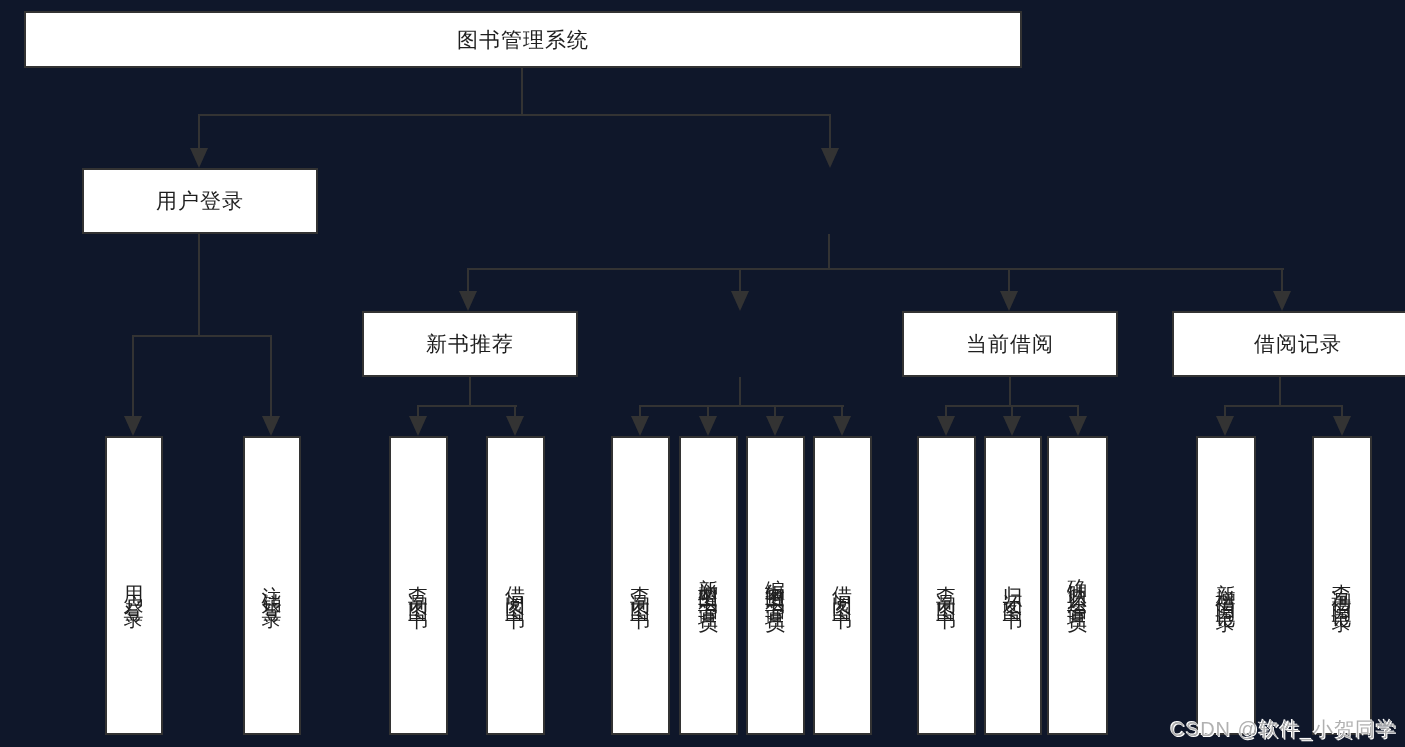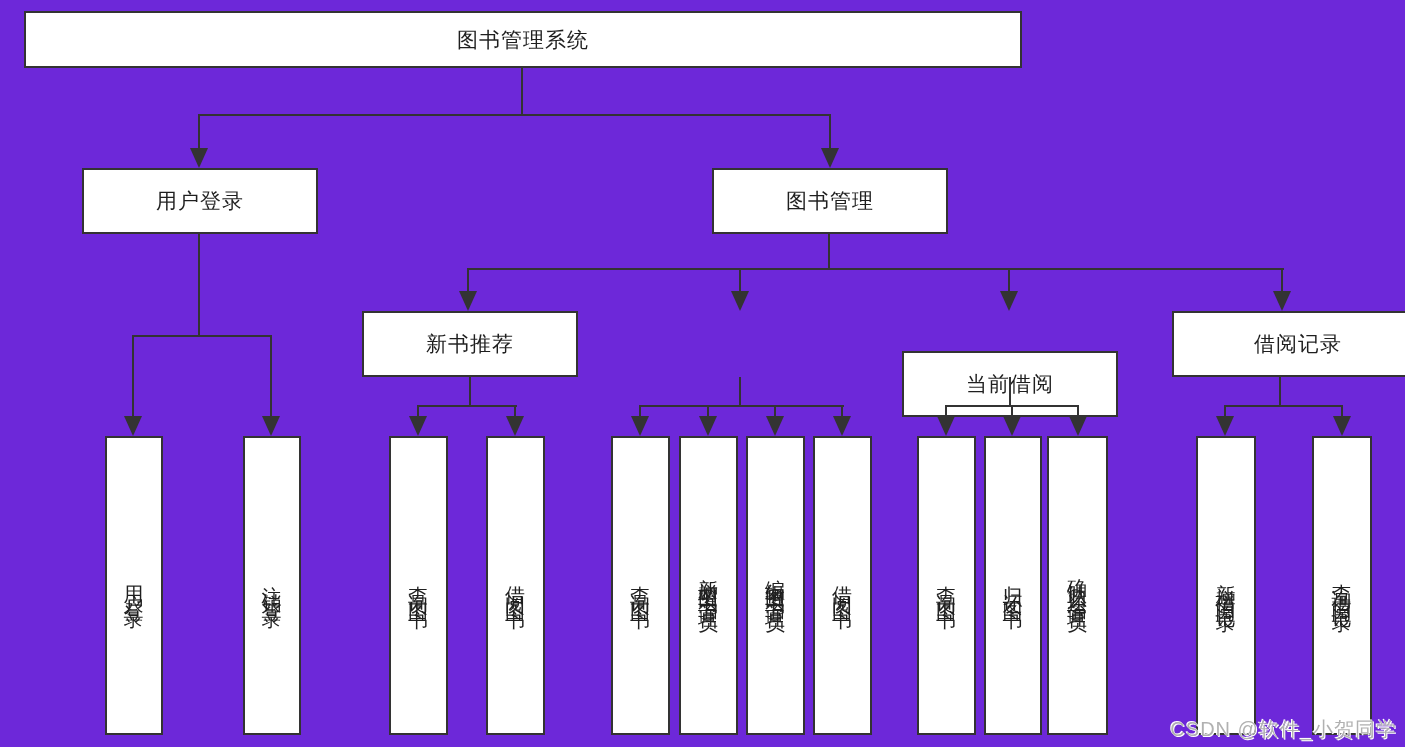--- a/index.html
+++ b/index.html
@@ -5,21 +5,21 @@
   html, body {
     margin: 0;
     padding: 0;
     background: #ffffff;
     font-family: "Liberation Sans", "DejaVu Sans", sans-serif;
   }
   #canvas {
     position: relative;
     width: 1405px;
     height: 747px;
-    background: #6d28d9;
+    background: #0f172a;
     overflow: hidden;
   }
   
   .box {
     position: absolute;
     box-sizing: border-box;
     border: 2px solid #333333;
     background: #ffffff;
     display: flex;
     align-items: center;
@@ -80,42 +80,41 @@
   <div class="box" style="left:24px; top:11px; width:998px; height:57px;">图书管理系统</div>
 
   <div class="ln" style="left:521px; top:68px; width:2px; height:47px;"></div>
   <div class="ln" style="left:198px; top:114px; width:633px; height:2px;"></div>
   <div class="ln" style="left:198px; top:114px; width:2px; height:36px;"></div>
   <div class="ah" style="left:190px; top:148px;"></div>
   <div class="ln" style="left:829px; top:114px; width:2px; height:36px;"></div>
   <div class="ah" style="left:821px; top:148px;"></div>
 
   <div class="box" style="left:82px; top:168px; width:236px; height:66px;">用户登录</div>
-  <div class="box" style="left:712px; top:168px; width:236px; height:66px;">图书管理</div>
 
   <div class="ln" style="left:198px; top:234px; width:2px; height:102px;"></div>
   <div class="ln" style="left:132px; top:335px; width:140px; height:2px;"></div>
   <div class="ln" style="left:132px; top:335px; width:2px; height:83px;"></div>
   <div class="ah" style="left:124px; top:416px;"></div>
   <div class="ln" style="left:270px; top:335px; width:2px; height:83px;"></div>
   <div class="ah" style="left:262px; top:416px;"></div>
 
   <div class="ln" style="left:828px; top:234px; width:2px; height:35px;"></div>
   <div class="ln" style="left:467px; top:268px; width:817px; height:2px;"></div>
   <div class="ln" style="left:467px; top:268px; width:2px; height:25px;"></div>
   <div class="ah" style="left:459px; top:291px;"></div>
   <div class="ln" style="left:739px; top:268px; width:2px; height:25px;"></div>
   <div class="ah" style="left:731px; top:291px;"></div>
   <div class="ln" style="left:1008px; top:268px; width:2px; height:25px;"></div>
   <div class="ah" style="left:1000px; top:291px;"></div>
   <div class="ln" style="left:1281px; top:268px; width:2px; height:25px;"></div>
   <div class="ah" style="left:1273px; top:291px;"></div>
 
   <div class="box" style="left:362px; top:311px; width:216px; height:66px;">新书推荐</div>
-  <div class="box" style="left:902px; top:311px; width:216px; height:66px;margin-top:40px;">当前借阅</div>
+  <div class="box" style="left:902px; top:311px; width:216px; height:66px;">当前借阅</div>
   <div class="box" style="left:1172px; top:311px; width:252px; height:66px;">借阅记录</div>
 
   <div class="ln" style="left:469px; top:377px; width:2px; height:29px;"></div>
   <div class="ln" style="left:417px; top:405px; width:100px; height:2px;"></div>
   <div class="ln" style="left:417px; top:405px; width:2px; height:13px;"></div>
   <div class="ah" style="left:409px; top:416px;"></div>
   <div class="ln" style="left:514px; top:405px; width:2px; height:13px;"></div>
   <div class="ah" style="left:506px; top:416px;"></div>
 
   <div class="ln" style="left:739px; top:377px; width:2px; height:29px;"></div>

